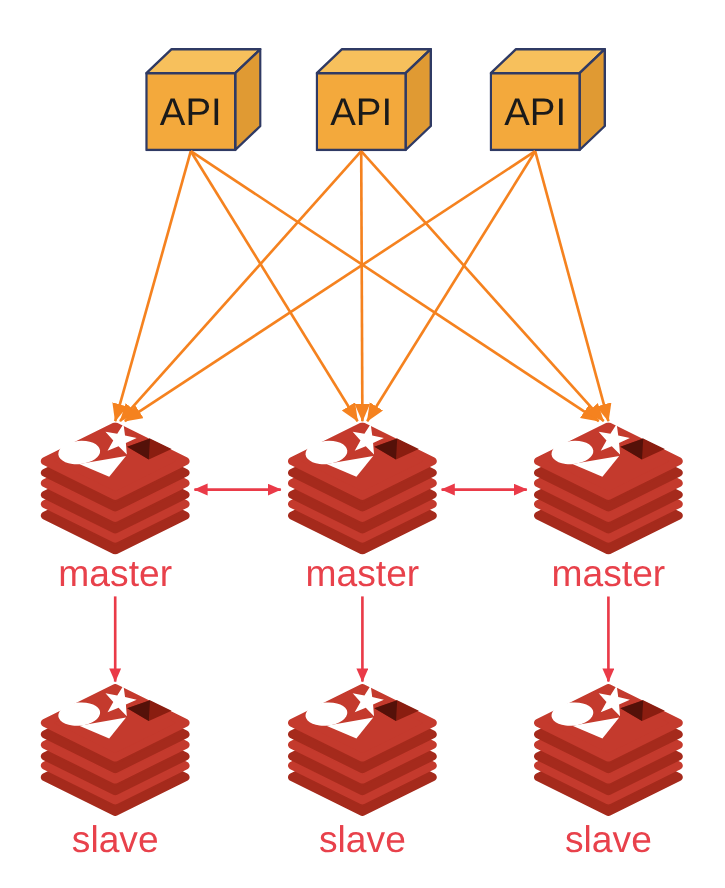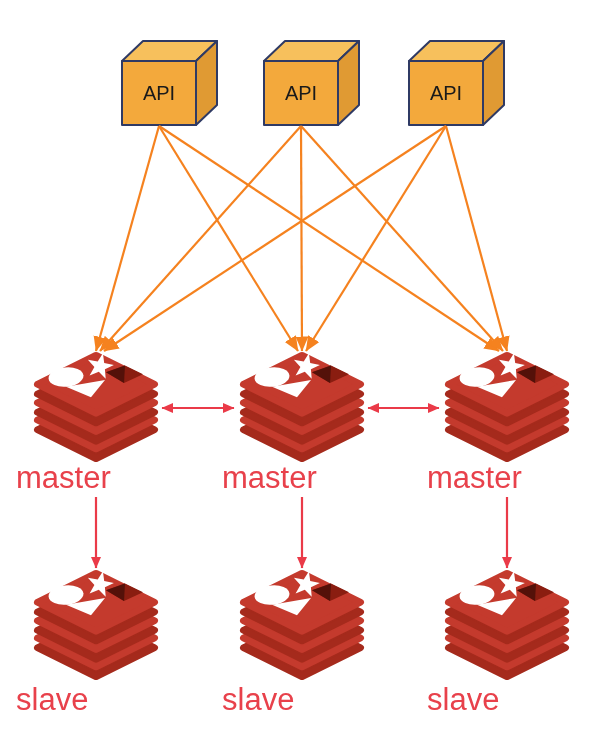--- a/index.html
+++ b/index.html
@@ -10,31 +10,31 @@
   }
   .node{position:absolute;z-index:2;}
   .node svg{display:block;}
   
   .cube-top  {fill:var(--c-api-box-top,#F7C05C);  stroke:var(--c-api-box-outline,#2F3A64);stroke-width:2;stroke-linejoin:round;}
   .cube-side {fill:var(--c-api-box-side,#E09A33); stroke:var(--c-api-box-outline,#2F3A64);stroke-width:2;stroke-linejoin:round;}
   .cube-front{fill:var(--c-api-box-front,#F3A93C);stroke:var(--c-api-box-outline,#2F3A64);stroke-width:2;stroke-linejoin:round;}
   .api-label{
     position:absolute;left:1px;top:21px;width:74px;height:64px;
     display:flex;align-items:center;justify-content:center;
-    font-size:20px;color:var(--c-api-label-text,#1a1a1a);
+    font-size:32px;color:var(--c-api-label-text,#1a1a1a);
   }
   
   .rd-bright{fill:var(--c-redis-red,#C43A2D);stroke:var(--c-redis-red,#C43A2D);stroke-width:7;stroke-linejoin:round;}
   .rd-dark  {fill:var(--c-redis-dark-red,#A52A1C);stroke:var(--c-redis-dark-red,#A52A1C);stroke-width:7;stroke-linejoin:round;}
   .rd-white {fill:var(--c-redis-shapes-white,#ffffff);}
   .rd-hole-mid {fill:var(--c-redis-hole-mid,#8A1D10);}
   .rd-hole-dark{fill:var(--c-redis-hole-dark,#541109);}
   
   .redis-label{
-    position:absolute;z-index:2;width:160px;
+    position:absolute;z-index:2;width:160px;text-align:center;
     font-size:31px;line-height:36px;color:var(--c-node-label-text,#E8414B);
   }
   
   #edges{position:absolute;left:0;top:0;z-index:3;pointer-events:none;}
   .edge-api{stroke:var(--c-api-edge,#F5821F);stroke-width:2.2;}
   .edge-rep{stroke:var(--c-replication-edge,#EA3A48);stroke-width:2.2;}
   .mk-api{fill:var(--c-api-edge,#F5821F);}
   .mk-rep{fill:var(--c-replication-edge,#EA3A48);}
   .defs-holder{position:absolute;width:0;height:0;overflow:hidden;}
 </style>

